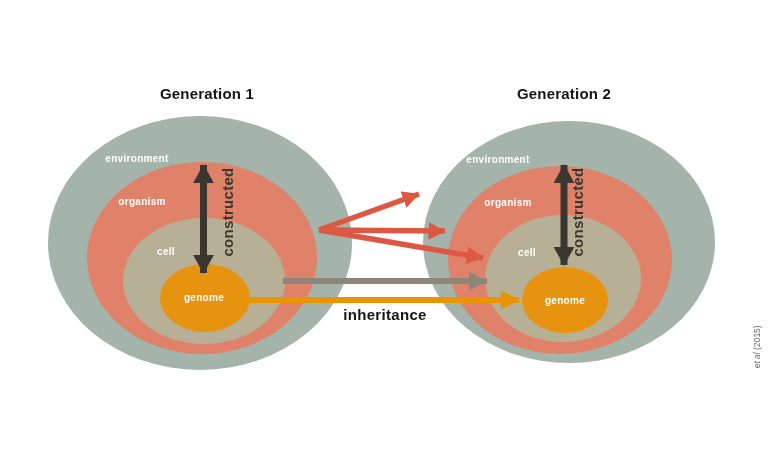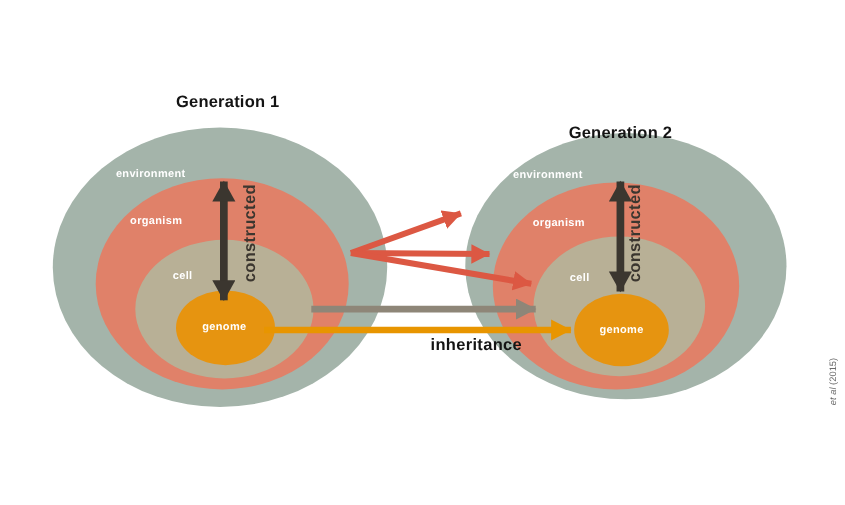--- a/index.html
+++ b/index.html
@@ -64,21 +64,20 @@
     font-weight: 700;
     color: var(--constructed-arrow-dark);
     transform: translate(-50%, -50%) rotate(-90deg);
     letter-spacing: 0.3px;
   }
   .inheritance {
     font-size: 15px;
     font-weight: 700;
     color: var(--text-dark);
     letter-spacing: 0.3px;
-    margin-left: 48px;
   }
   .citation {
     font-size: 8.5px;
     font-weight: 400;
     color: var(--citation-gray);
     transform: translate(-50%, -50%) rotate(-90deg);
   }
   .citation .it { font-style: italic; }
 
   .stroke-red    { stroke: var(--construction-arrow-red); }
@@ -89,21 +88,21 @@
   .fill-orange   { fill:   var(--inheritance-arrow-orange); }
   .stroke-dark   { stroke: var(--constructed-arrow-dark); }
   .fill-dark     { fill:   var(--constructed-arrow-dark); }
 </style>
 </head>
 <body>
 
 <div class="canvas">
 
   <div class="txt title" style="left:207px; top:93px;">Generation 1</div>
-  <div class="txt title" style="left:564px; top:93px;margin-top:28px;">Generation 2</div>
+  <div class="txt title" style="left:564px; top:93px;">Generation 2</div>
 
   <div>
     <div class="ellipse env  gen1-env"></div>
     <div class="ellipse org  gen1-org"></div>
     <div class="ellipse cell gen1-cell"></div>
     <div class="ellipse gen  gen1-gnm"></div>
   </div>
 
   <div>
     <div class="ellipse env  gen2-env"></div>

